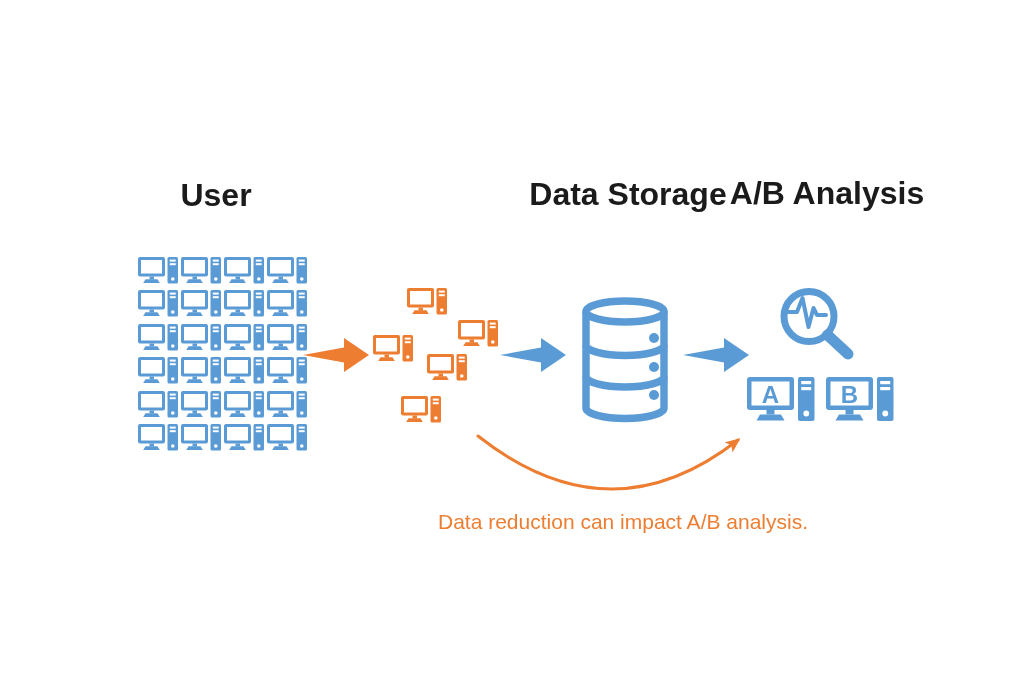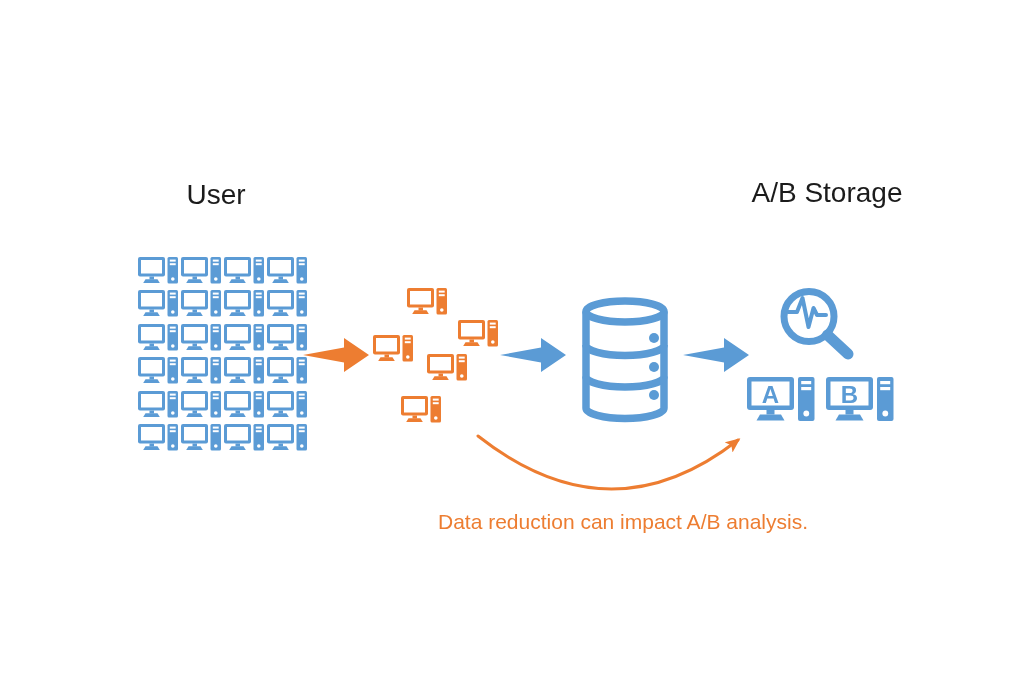--- a/index.html
+++ b/index.html
@@ -1,40 +1,41 @@
 <!DOCTYPE html>
 <html style="--blue: #5B9BD5; --orange: #ED7D31; --heading: #1b1b1b; --bg: #ffffff;"><head>
 <meta charset="utf-8">
 <style>
   html,body { margin:0; padding:0; background:#fff; }
   .canvas {
     position:relative; width:1035px; height:688px; background:var(--bg,#fff);
     overflow:hidden; font-family:"Liberation Sans", sans-serif;
   }
   .hdr {
-    position:absolute; transform:translateX(-50%); font-weight:normal;
-    font-size:28px; line-height:30px; color:var(--heading,#1b1b1b); white-space:nowrap;
+    position:absolute; transform:translateX(-50%); font-weight:bold;
+    font-size:32px; line-height:30px; color:var(--heading,#1b1b1b); white-space:nowrap;
   }
   .caption {
     position:absolute; transform:translateX(-50%); font-size:21px; line-height:28px;
     color:var(--orange,#ED7D31); white-space:nowrap;
   }
   .abs { position:absolute; }
   .icon svg, .arrow svg { display:block; }
   #user-grid { position:absolute; left:138px; top:257px; display:grid; gap:5.4px 3px; }
   #collected-cluster { position:absolute; left:0; top:0; width:100%; height:100%; pointer-events:none; }
   #collected-cluster .icon { position:absolute; }
 </style>
 </head>
 <body>
 
 <div class="canvas">
 
   <div class="hdr" style="left:216px; top:180px;">User</div>
-  <div class="hdr" style="left:827px; top:178px;">A/B Storage</div>
+  <div class="hdr" style="left:628px; top:179px;">Data Storage</div>
+  <div class="hdr" style="left:827px; top:178px;">A/B Analysis</div>
 
   <div id="user-grid" style="grid-template-columns: repeat(4, 40px);">
       <span class="icon">
         <svg width="40" height="28" viewBox="0 0 40 28">
           <rect x="0" y="0" width="27" height="19.5" rx="2" fill="#5B9BD5"></rect>
           <rect x="3" y="3" width="21" height="13.5" fill="#fff"></rect>
           <rect x="11.5" y="19.5" width="4.5" height="3" fill="#5B9BD5"></rect>
           <path d="M7.5 22.2 L19.5 22.2 L21.8 26 L5.2 26 Z" fill="#5B9BD5"></path>
           <rect x="29.5" y="0" width="10.5" height="26.5" rx="1.5" fill="#5B9BD5"></rect>
           <rect x="31.8" y="2.6" width="5.9" height="2" fill="#fff"></rect>

